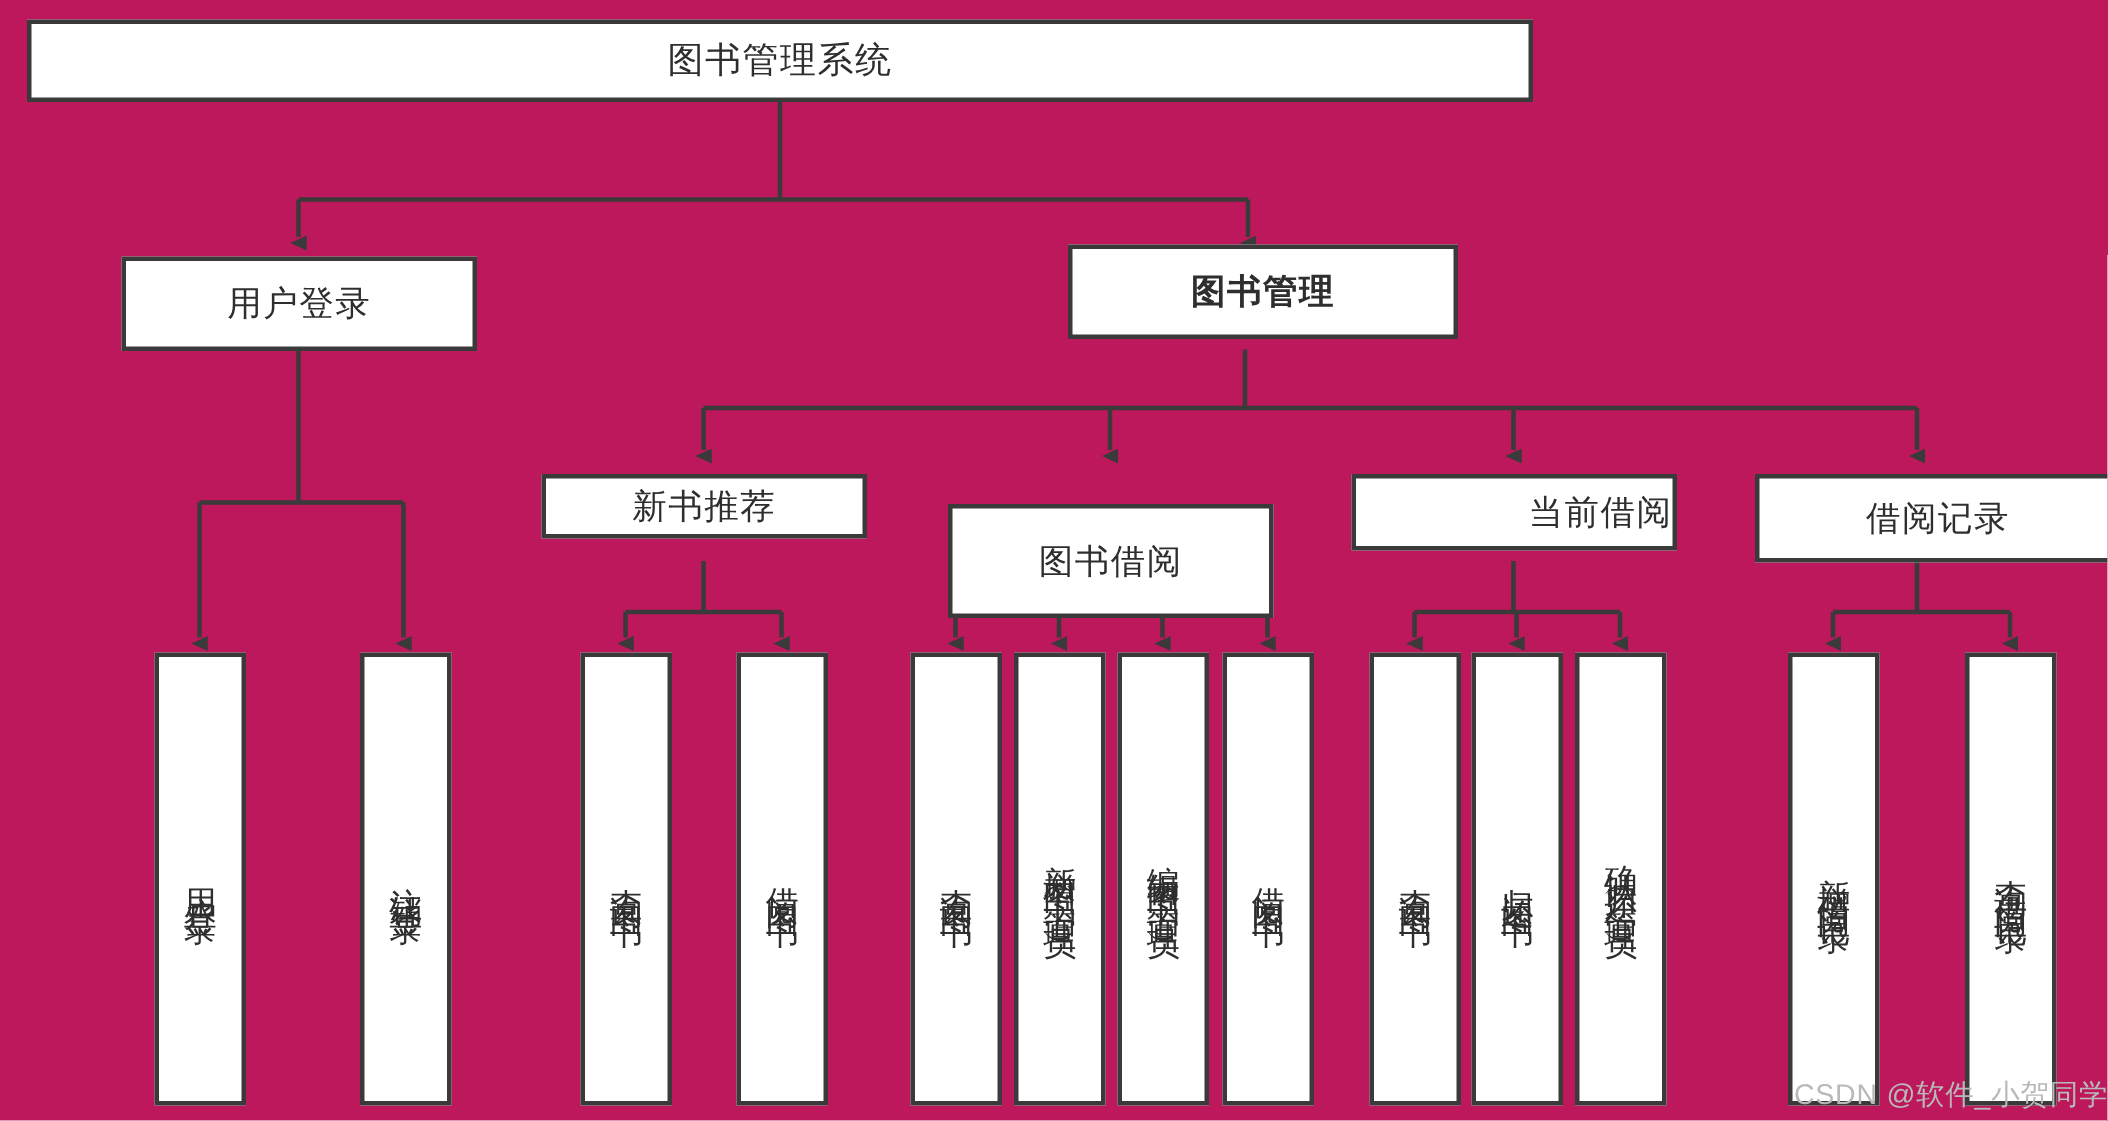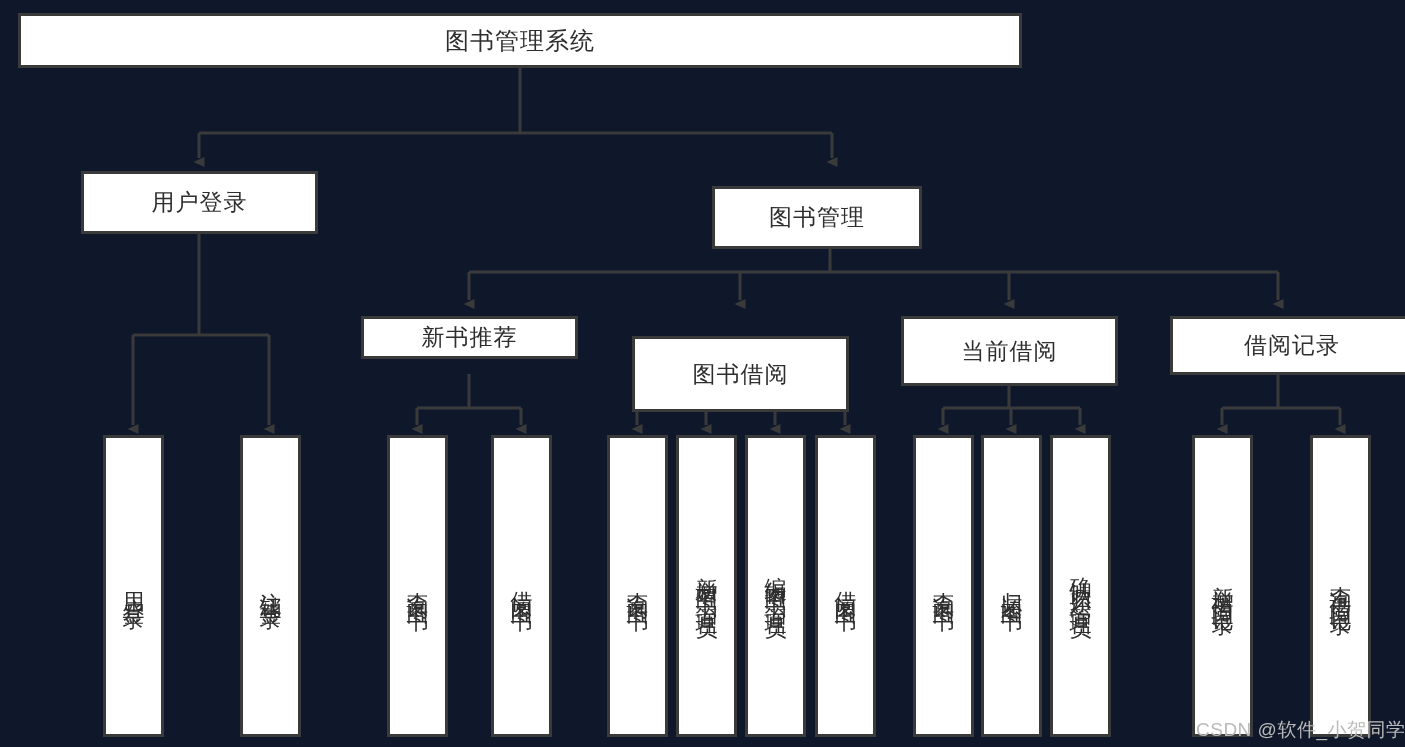--- a/index.html
+++ b/index.html
@@ -7,21 +7,21 @@
     padding: 0;
     background: #ffffff;
   }
   body {
     font-family: "Liberation Sans", "DejaVu Sans", sans-serif;
   }
   #canvas {
     position: relative;
     width: 1405px;
     height: 747px;
-    background: #0f172a;
+    background: #be185d;
     overflow: hidden;
   }
   svg#edges {
     position: absolute;
     left: 0;
     top: 0;
     width: 1405px;
     height: 747px;
     pointer-events: none;
   }
@@ -121,31 +121,31 @@
     </g>
   </svg>
 
   <div class="node root h" style="left:18px; top:13px; width:1004px; height:55px;">
     <span>图书管理系统</span>
   </div>
 
   <div class="node h" style="left:81px; top:171px; width:237px; height:63px;">
     <span>用户登录</span>
   </div>
-  <div class="node h" style="left:712px; top:186px; width:210px; height:63px;">
+  <div class="node h" style="left:712px; top:163px; width:260px; height:63px;font-weight:bold;">
     <span>图书管理</span>
   </div>
 
   <div class="node h" style="left:361px; top:316px; width:217px; height:43px;">
     <span>新书推荐</span>
   </div>
   <div class="node h" style="left:632px; top:316px; width:217px; height:76px;margin-top:20px;">
     <span>图书借阅</span>
   </div>
-  <div class="node h" style="left:901px; top:316px; width:217px; height:70px;">
+  <div class="node h" style="left:901px; top:316px; width:217px; height:51px;justify-content:flex-end;">
     <span>当前借阅</span>
   </div>
   <div class="node h" style="left:1170px; top:316px; width:244px; height:59px;">
     <span>借阅记录</span>
   </div>
 
   <div class="node v" style="left:103px; top:435px; width:61px; height:302px;">
     <span class="vtext">用户登录</span>
   </div>
   <div class="node v" style="left:240px; top:435px; width:61px; height:302px;">

